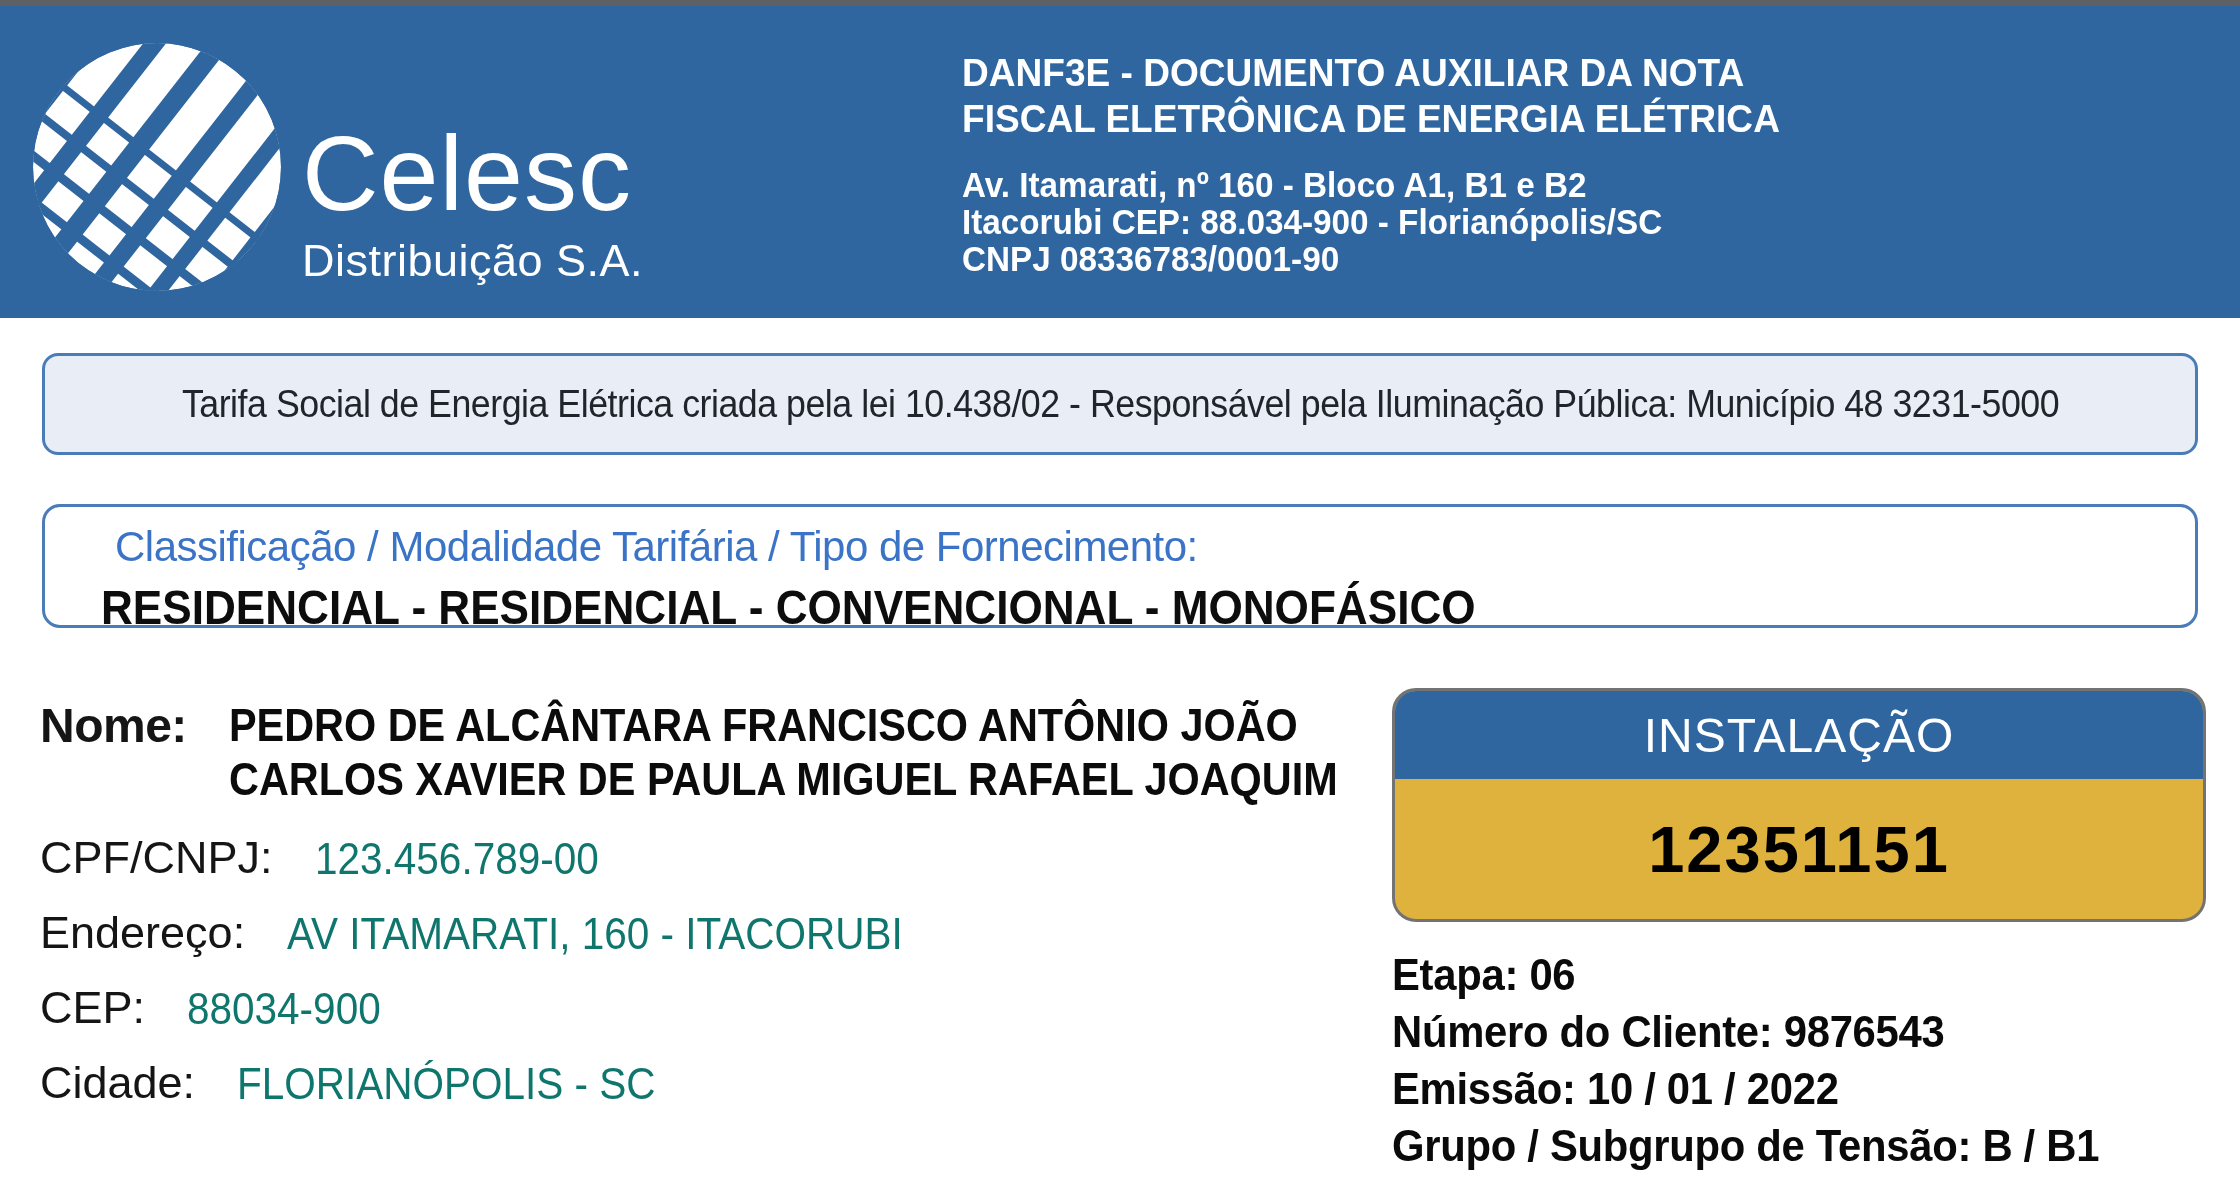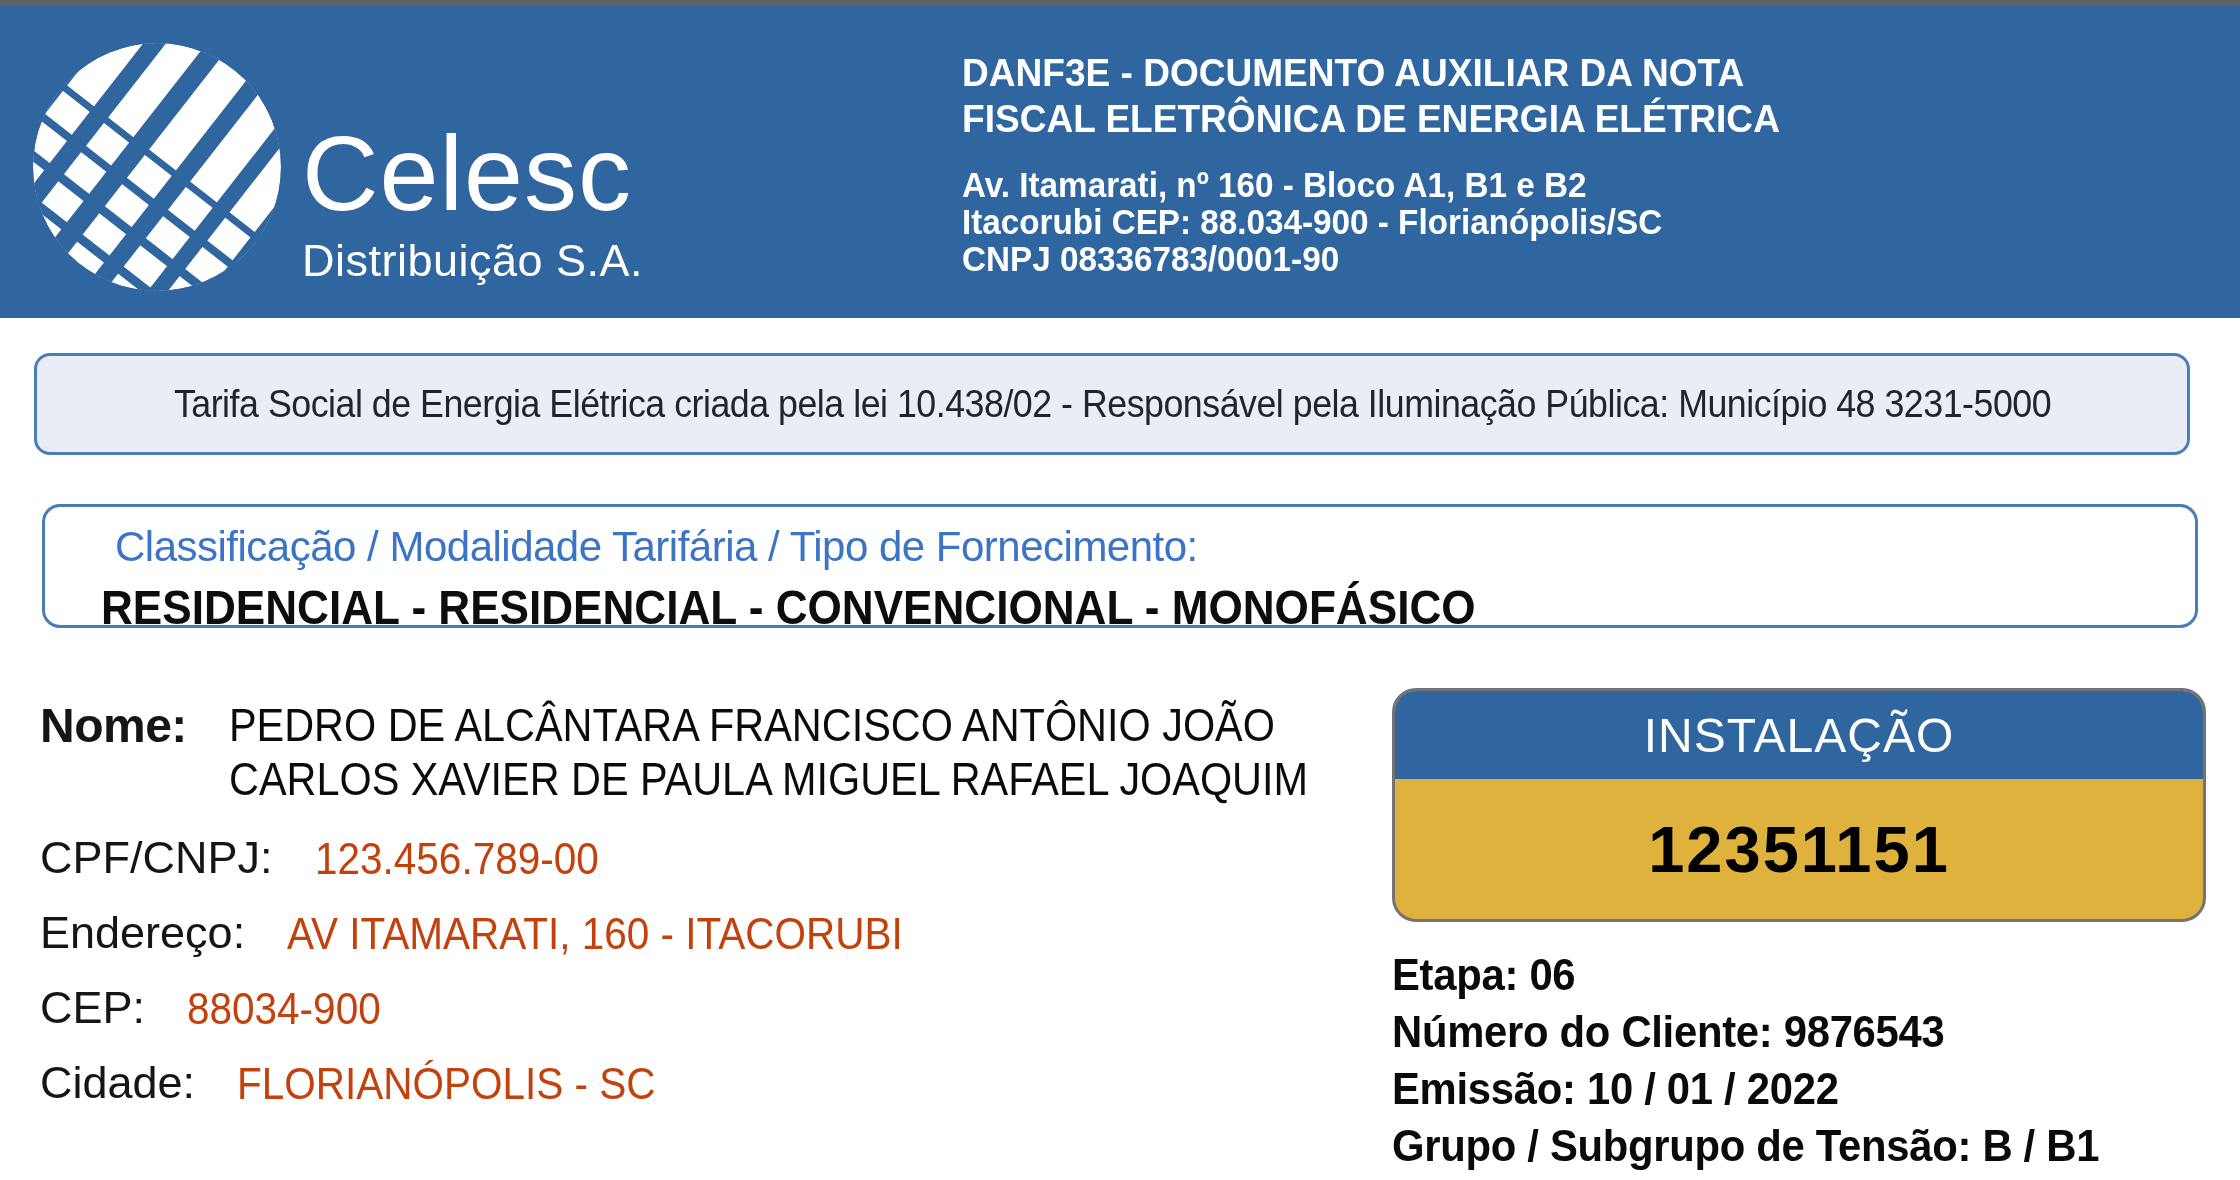--- a/index.html
+++ b/index.html
@@ -13,38 +13,38 @@
   .logo{position:absolute;left:28px;top:32px;}
   .brand{position:absolute;left:302px;top:114px;color:#fff;line-height:1;}
   .brand-name{font-size:106px;font-weight:400;letter-spacing:1px;}
   .brand-sub{font-size:45px;margin-top:12px;letter-spacing:.5px;}
   .header-text{position:absolute;left:962px;top:44px;color:#fff;font-weight:bold;
                transform:scaleX(.95);transform-origin:0 0;white-space:nowrap;}
   .ht-title{font-size:39px;line-height:46px;}
   .ht-addr{font-size:35px;line-height:37px;margin-top:24px;}
 
   
-  .banner{position:absolute;left:34px;top:353px;width:2150px;height:96px;background:#E8EDF6;
+  .banner{position:absolute;left:42px;top:353px;width:2150px;height:96px;background:#E8EDF6;
           border:3px solid #4A7CB8;border-radius:16px;display:flex;align-items:center;justify-content:center;}
   .banner-text{font-size:38px;color:#20242b;letter-spacing:-.5px;transform:scaleX(.94);white-space:nowrap;}
 
   
   .classbox{position:absolute;left:42px;top:504px;width:2150px;height:118px;background:#fff;
             border:3px solid #4A7CB8;border-radius:18px;}
   .class-title{margin:16px 0 0 70px;font-size:42px;font-weight:normal;color:#3B74C7;letter-spacing:-.5px;}
   .class-value{margin:8px 0 0 56px;font-size:49px;font-weight:bold;color:#0d0d0d;}
   .sx{display:inline-block;transform:scaleX(.9);transform-origin:0 50%;white-space:nowrap;}
 
   
   .customer{position:absolute;left:40px;top:698px;width:1320px;}
   .crow{display:flex;align-items:flex-start;margin-bottom:22px;}
   .clabel{font-size:45px;margin-right:42px;white-space:nowrap;color:#151515;}
   .crow-name .clabel{font-weight:bold;font-size:48px;letter-spacing:-.5px;}
-  .name-lines{font-weight:normal;font-size:46px;line-height:54px;color:#0b0b0b;}
-  .cvalue{font-size:45px;color:#c2410c;padding-top:1px;}
+  .name-lines{font-weight:bold;font-size:46px;line-height:54px;color:#0b0b0b;}
+  .cvalue{font-size:45px;color:#0f766e;padding-top:1px;}
   .crow-name{margin-bottom:26px;}
 
   
   .install-box{position:absolute;left:1392px;top:688px;width:808px;height:228px;
                border:3px solid #737373;border-radius:24px;overflow:hidden;background:#DFB23E;}
   .install-title{height:88px;background:#2F669F;display:flex;align-items:center;justify-content:center;
                  color:#fff;font-size:48px;letter-spacing:1px;}
   .install-number{height:140px;display:flex;align-items:center;justify-content:center;
                   font-size:65px;font-weight:bold;color:#000;letter-spacing:2px;border-radius:16px;}
   .install-details{position:absolute;left:1392px;top:946px;font-size:44px;font-weight:bold;

